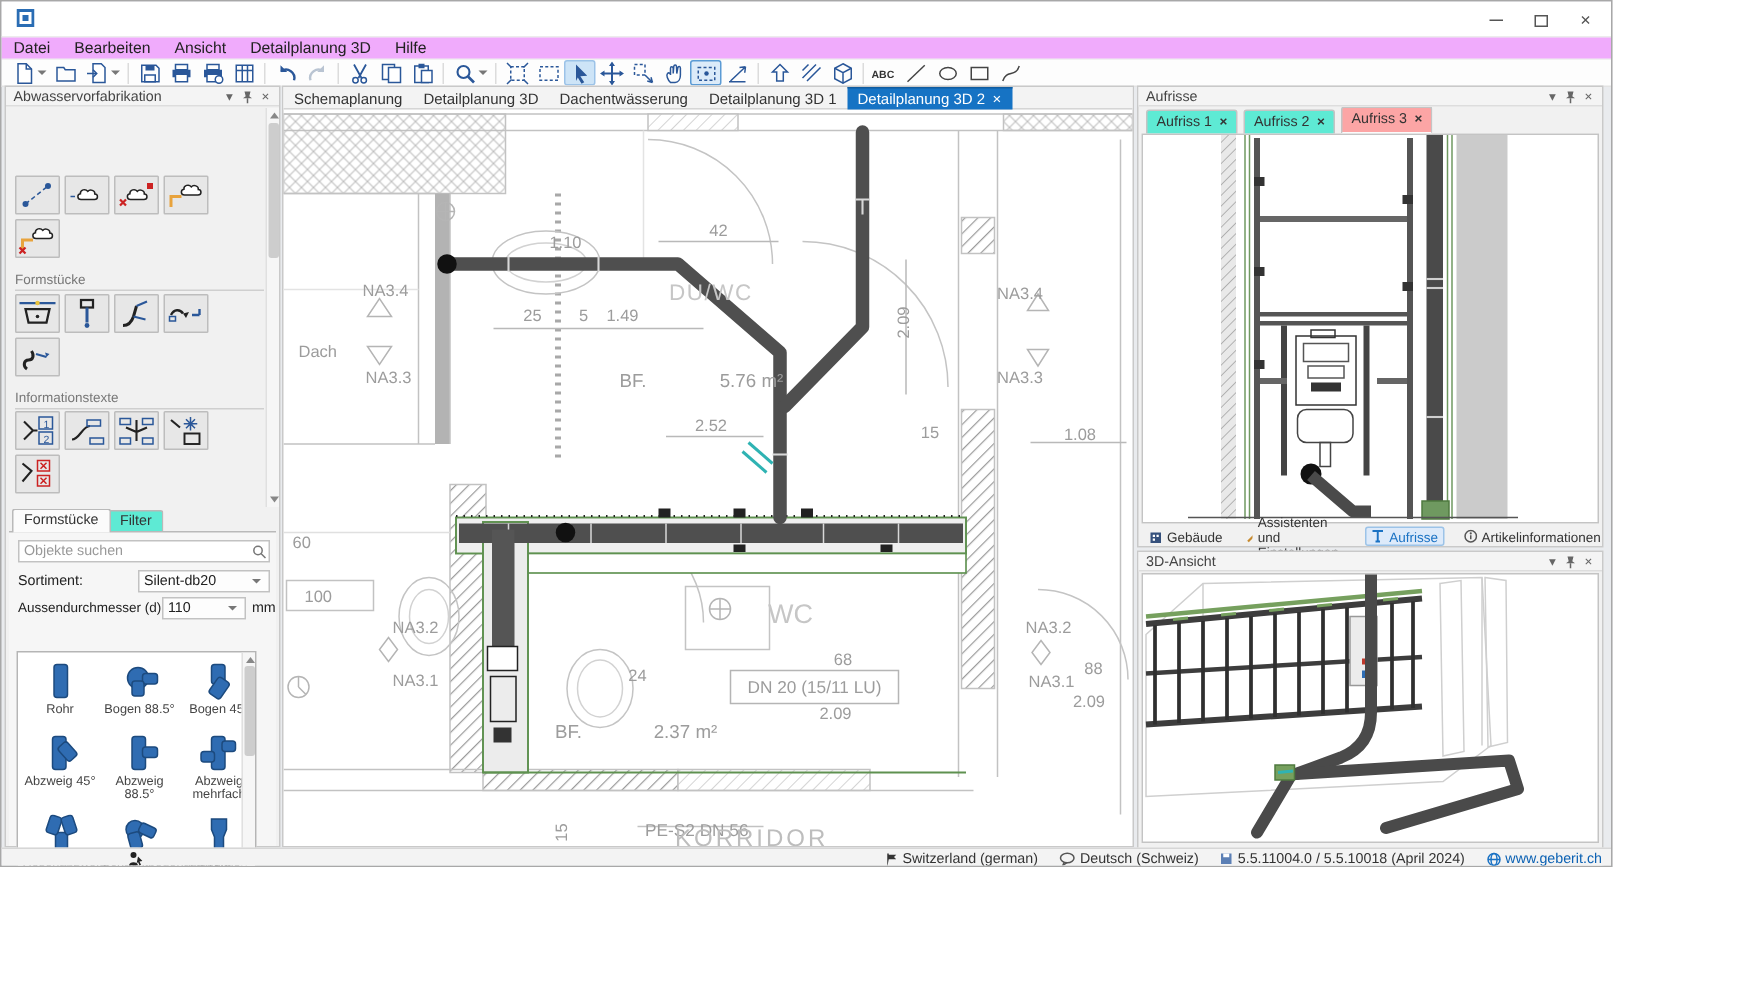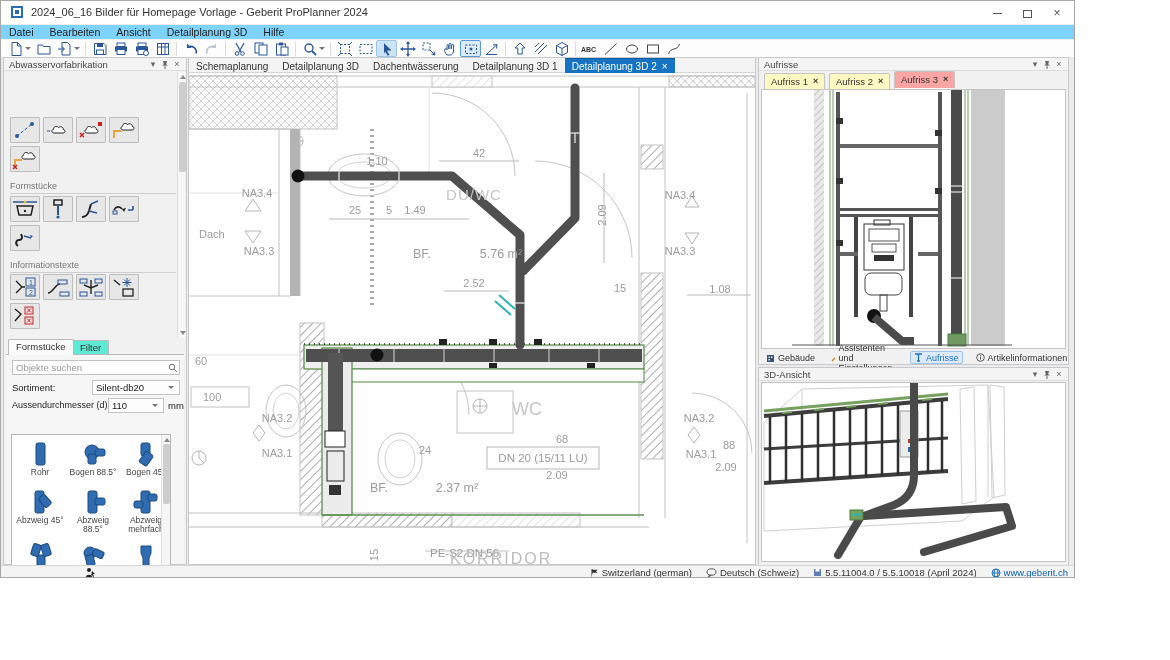--- a/index.html
+++ b/index.html
@@ -6,21 +6,21 @@
   html,body{width:1170px;height:660px;background:#fff;font-family:"Liberation Sans","DejaVu Sans",sans-serif;color:#333;overflow:hidden}
   #app{position:absolute;left:0;top:0;width:1075px;height:578px;background:#e9ebee;border:1px solid #a8a8a8;overflow:hidden}
   .abs{position:absolute}
   
   .titlebar{left:0;top:0;width:100%;height:24px;background:#fff;border-bottom:1px solid #ececec}
   .title-text{position:absolute;left:30px;top:5px;font-size:11px;color:#333;white-space:nowrap}
   .appicon{position:absolute;left:10px;top:5px}
   .winctl{position:absolute;top:0;height:24px;width:34px;text-align:center;line-height:24px;color:#555;font-size:12px;cursor:default}
   .minbar{display:inline-block;width:9px;height:1px;background:#555;vertical-align:middle}
   .maxbox{display:inline-block;width:9px;height:8px;border:1px solid #555;vertical-align:middle}
-  .menubar{left:0;top:24px;width:100%;height:15px;background:#7dd3fc;display:flex;gap:0;align-items:center;border-bottom:1px solid #f0f0f0}
+  .menubar{left:0;top:24px;width:100%;height:15px;background:#f0abfc;display:flex;gap:0;align-items:center;border-bottom:1px solid #f0f0f0}
   .menu-item{font-size:10.5px;color:#222;padding:0 8px;height:100%;line-height:15px}
   .toolbar{left:0;top:39px;width:100%;height:18px;background:#fdfdfd;display:flex;align-items:center;padding-left:4px;border-bottom:1px solid #e3e3e3}
   .tbtn{width:21px;height:17px;display:flex;align-items:center;justify-content:center;border:1px solid transparent;border-radius:2px}
   .tbtn.hl{background:#cde4f7;border-color:#9cc3e8}
   .tbtn.sel{background:#dcebf9;border-color:#5b9bd5}
   .tsep{width:1px;height:14px;background:#dcdcdc;margin:0 3px}
   .caret{width:0;height:0;border-left:3px solid transparent;border-right:3px solid transparent;border-top:3px solid #777;margin:0 2px 0 -1px}
   
   .panel{background:#f1f1f1;border:1px solid #c9c9c9}
   .phead{height:13px;background:#f4f4f4;border-bottom:1px solid #ddd;display:flex;align-items:center;padding:0 3px 0 5px;font-size:9.5px;color:#444}
@@ -44,21 +44,21 @@
   .ddl .sp{flex:1}
   .parts-box{position:absolute;background:#fff;border:1px solid #b5b5b5;overflow:hidden}
   .part{position:absolute;width:50px;text-align:center}
   .part .nm{font-size:8.5px;color:#444;line-height:9px;margin-top:1px}
   .spin{position:absolute;width:9px}
   
   .ctab{height:15px;font-size:10px;color:#333;padding:1px 7px 0;display:flex;align-items:center;gap:5px}
   .ctab.on{background:#1673c4;color:#fff;border-top:1px solid #0f5ca0}
   .ctab .x{font-size:10px;line-height:10px}
   
-  .atab{position:absolute;height:19px;font-size:9.5px;color:#333;padding:2px 6px 0;border:1px solid #c4c4c4;background:#fef9c3;display:flex;gap:5px;border-radius:2px 2px 0 0}
+  .atab{position:absolute;height:19px;font-size:9.5px;color:#333;padding:2px 6px 0;border:1px solid #c4c4c4;background:#5eead4;display:flex;gap:5px;border-radius:2px 2px 0 0}
   .atab.on{background:#fca5a5;height:18px;z-index:2;border-bottom-color:#fbfbfb}
   .atab .x{font-weight:bold;font-size:9px}
   .abar{position:absolute;display:flex;align-items:center;gap:10px;font-size:9px;color:#333}
   .abar .it{display:flex;align-items:center;gap:3px;padding:0 3px;height:13px}
   .abar .it.on{color:#1a72c4;background:#ddeafa;border:1px solid #9cc3e8;border-radius:2px}
   .statusbar{left:0;top:564px;width:1075px;height:14px;background:#f3f3f3;border-top:1px solid #d6d6d6;display:flex;align-items:center;font-size:9.5px;color:#333}
   .statusbar .it{display:flex;align-items:center;gap:3px;margin-right:14px}
   a.link{color:#0b61b3;text-decoration:none}
   svg{display:block}
   text{font-family:"Liberation Sans","DejaVu Sans",sans-serif}
@@ -69,21 +69,20 @@
 <div id="app">
 
   <div class="abs titlebar">
     <span class="appicon">
       <svg width="12" height="12">
           <rect width="12" height="12" fill="#2a6db4"></rect>
           <rect x="2" y="2" width="8" height="8" fill="#fff"></rect>
           <rect x="4" y="4" width="4" height="4" fill="#2a6db4"></rect>
         </svg>
     </span>
-    <span class="title-text">2024_06_16 Bilder für Homepage Vorlage - Geberit ProPlanner 2024</span>
     <span class="winctl" style="right:60px"><span class="minbar"></span></span>
     <span class="winctl" style="right:30px"><span class="maxbox"></span></span>
     <span class="winctl" style="right:0">×</span>
   </div>
 
   <div class="abs menubar">
     <span class="menu-item">Datei</span>
     <span class="menu-item">Bearbeiten</span>
     <span class="menu-item">Ansicht</span>
     <span class="menu-item">Detailplanung 3D</span>

